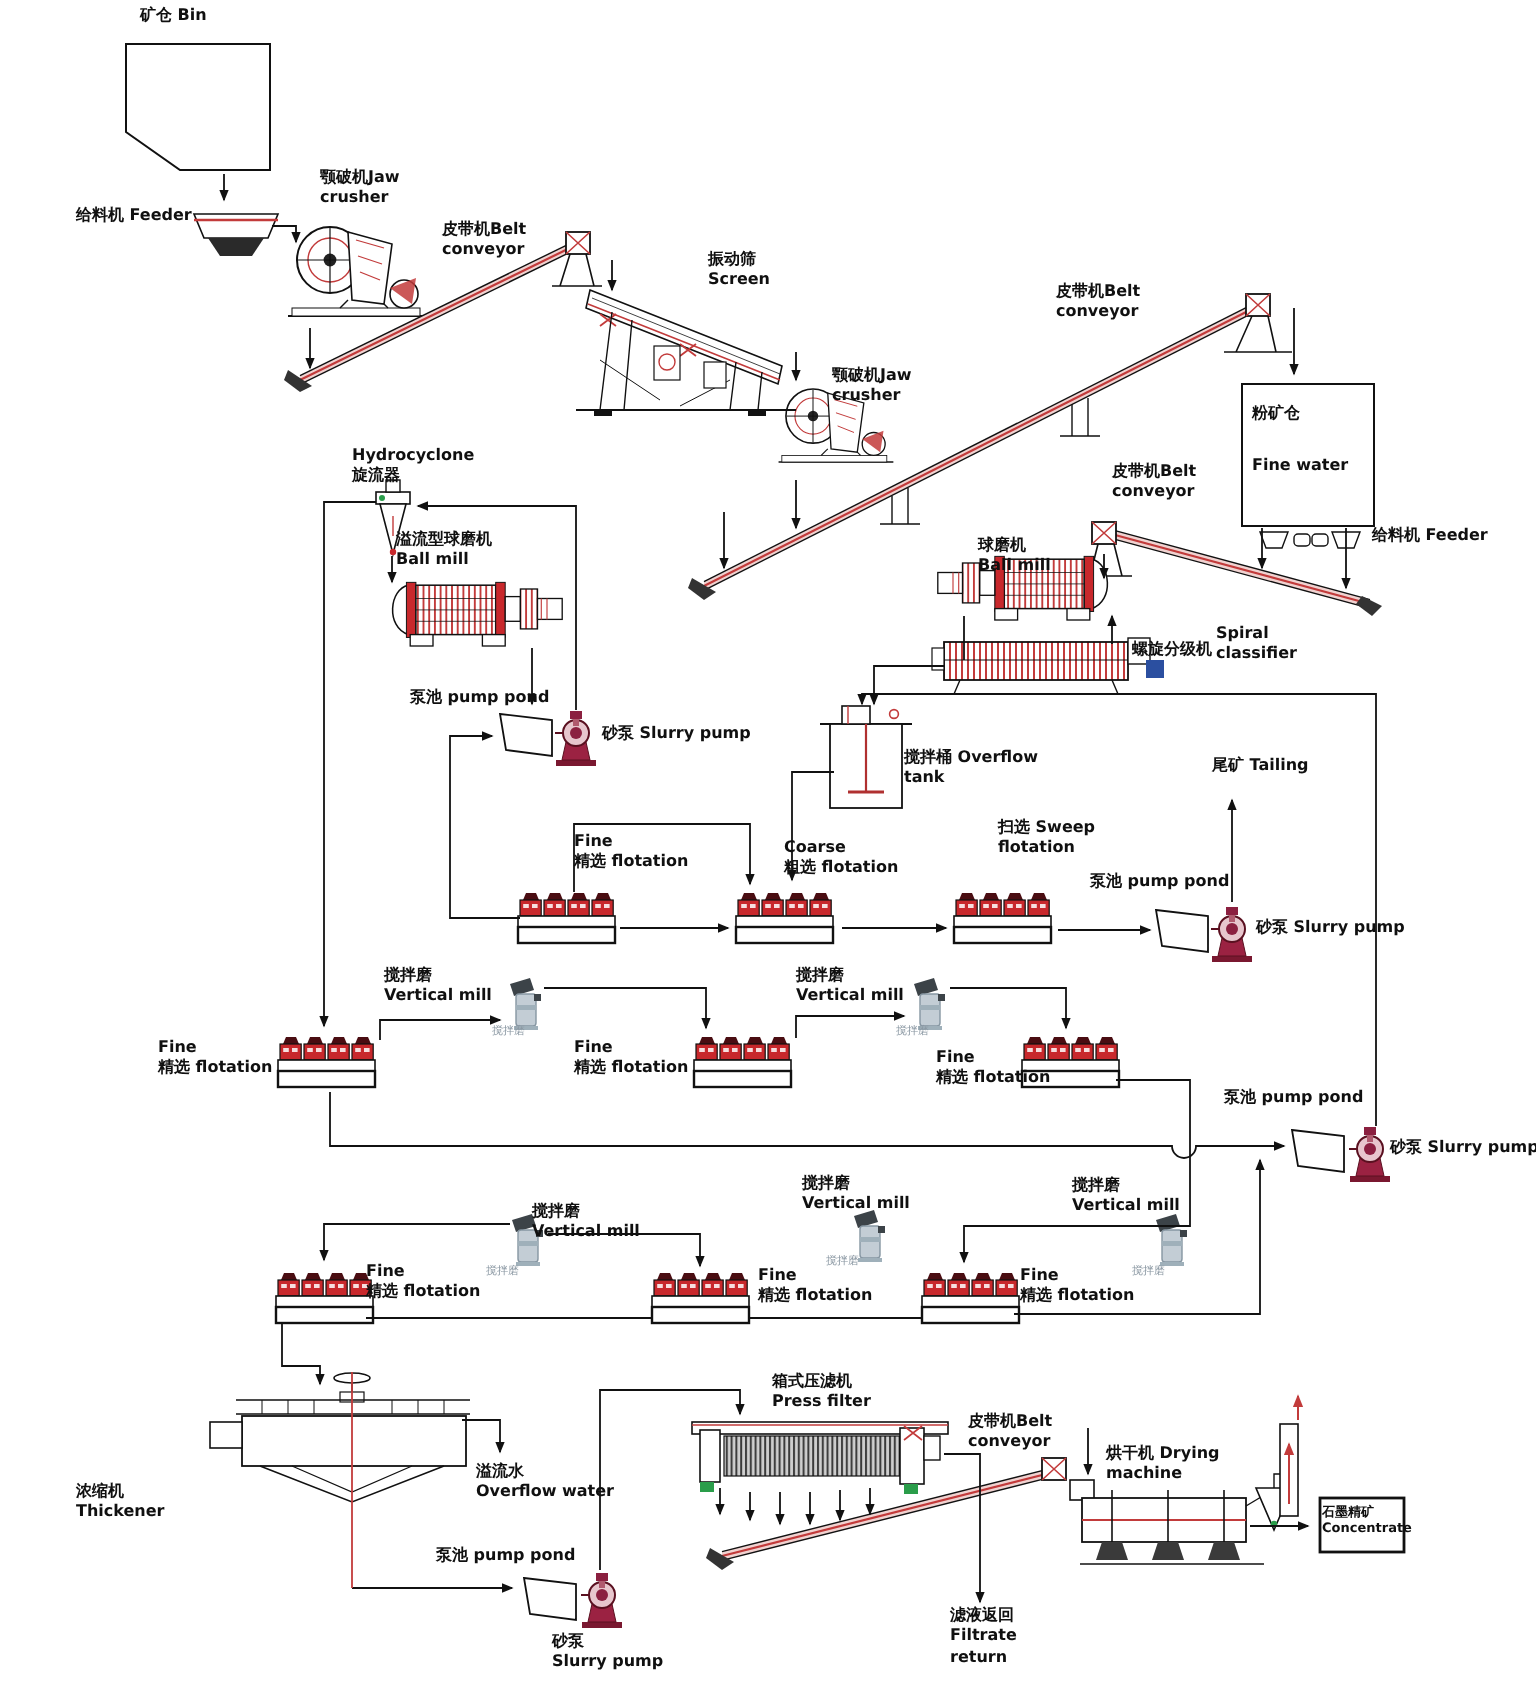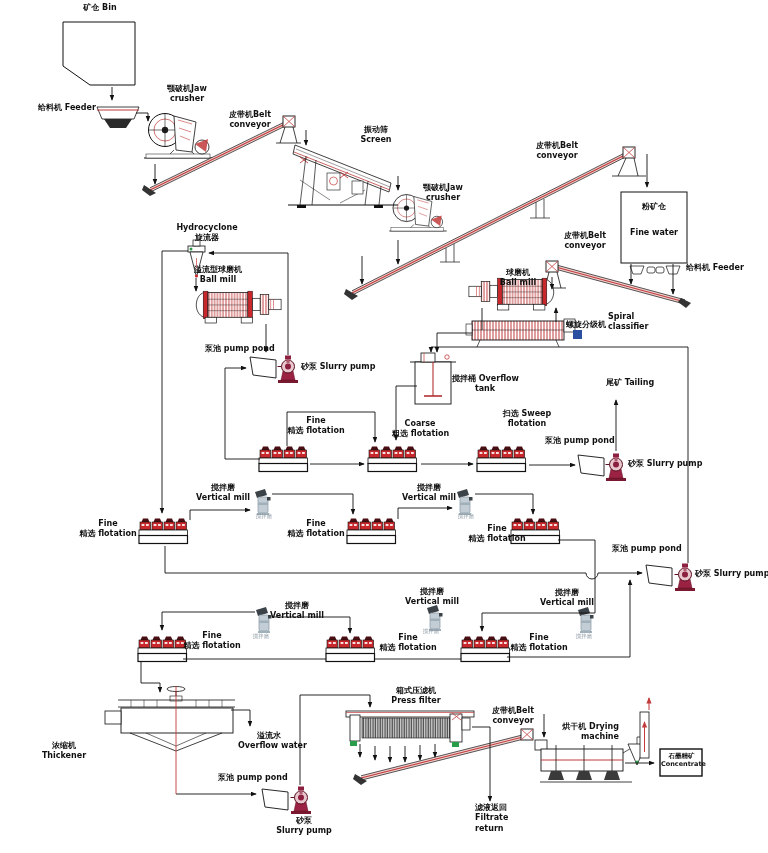--- a/index.html
+++ b/index.html
@@ -1,21 +1,21 @@
 <!DOCTYPE html>
 <html><head>
 <meta charset="utf-8">
 <style>
   html,body{margin:0;padding:0;background:#fff;}
   #stage{position:relative;width:768px;height:853px;background:#fff;overflow:hidden;
          font-family:"DejaVu Sans",sans-serif;}
   #canvas{position:absolute;left:0;top:0;}
   #labels{position:absolute;left:0;top:0;width:768px;height:853px;z-index:2;}
   .lbl{position:absolute;font-weight:bold;font-size:8px;line-height:1.3;color:#101010;
-       white-space:nowrap;text-align:center;}
+       white-space:nowrap;}
   .lbl.tiny{font-weight:normal;font-size:5.5px;color:#8b98a3;line-height:1;}
 </style>
 </head>
 <body>
 
 <div id="stage">
 <svg id="canvas" width="768" height="853" viewBox="0 0 768 853" xmlns="http://www.w3.org/2000/svg">
 <defs>
   <marker id="ar" markerWidth="8" markerHeight="7" refX="5.6" refY="2.6" orient="auto">
     <path d="M0,0L6.5,2.6L0,5.2z" fill="#111"></path>
@@ -388,21 +388,21 @@
         <div>螺旋分级机</div>
       </div>
       <div class="lbl" style="left: 608px; top: 312px; width: 48px; text-align: left;">
         <div>Spiral</div>
         <div>classifier</div>
       </div>
       <div class="lbl" style="left: 176px; top: 223px; width: 62px;">
         <div>Hydrocyclone</div>
         <div>旋流器</div>
       </div>
-      <div class="lbl" style="left: 186px; top: 265px; width: 64px;">
+      <div class="lbl" style="left: 198px; top: 265px; width: 64px;">
         <div>溢流型球磨机</div>
         <div>Ball mill</div>
       </div>
       <div class="lbl" style="left: 205px; top: 344px; width: 64px; text-align: left;">
         <div>泵池 pump pond</div>
       </div>
       <div class="lbl" style="left: 301px; top: 362px; width: 72px; text-align: left;">
         <div>砂泵 Slurry pump</div>
       </div>
       <div class="lbl" style="left: 452px; top: 374px; width: 66px;">
@@ -501,21 +501,21 @@
       </div>
       <div class="lbl" style="left: 484px; top: 706px; width: 58px;">
         <div>皮带机Belt</div>
         <div>conveyor</div>
       </div>
       <div class="lbl" style="left: 475px; top: 803px; width: 52px; text-align: left;">
         <div>滤液返回</div>
         <div>Filtrate</div>
         <div>return</div>
       </div>
-      <div class="lbl" style="left: 553px; top: 722px; width: 66px; text-align: right;">
+      <div class="lbl" style="left: 553px; top: 722px; width: 66px; text-align: left;">
         <div>烘干机 Drying</div>
         <div>machine</div>
       </div>
       <div class="lbl" style="left: 661px; top: 752px; width: 41px; font-size: 6.5px;">
         <div>石墨精矿</div>
         <div>Concentrate</div>
       </div>
       <div class="lbl tiny" style="left: 246px; top: 514px; width: 36px;">
         <div>搅拌磨</div>
       </div>

